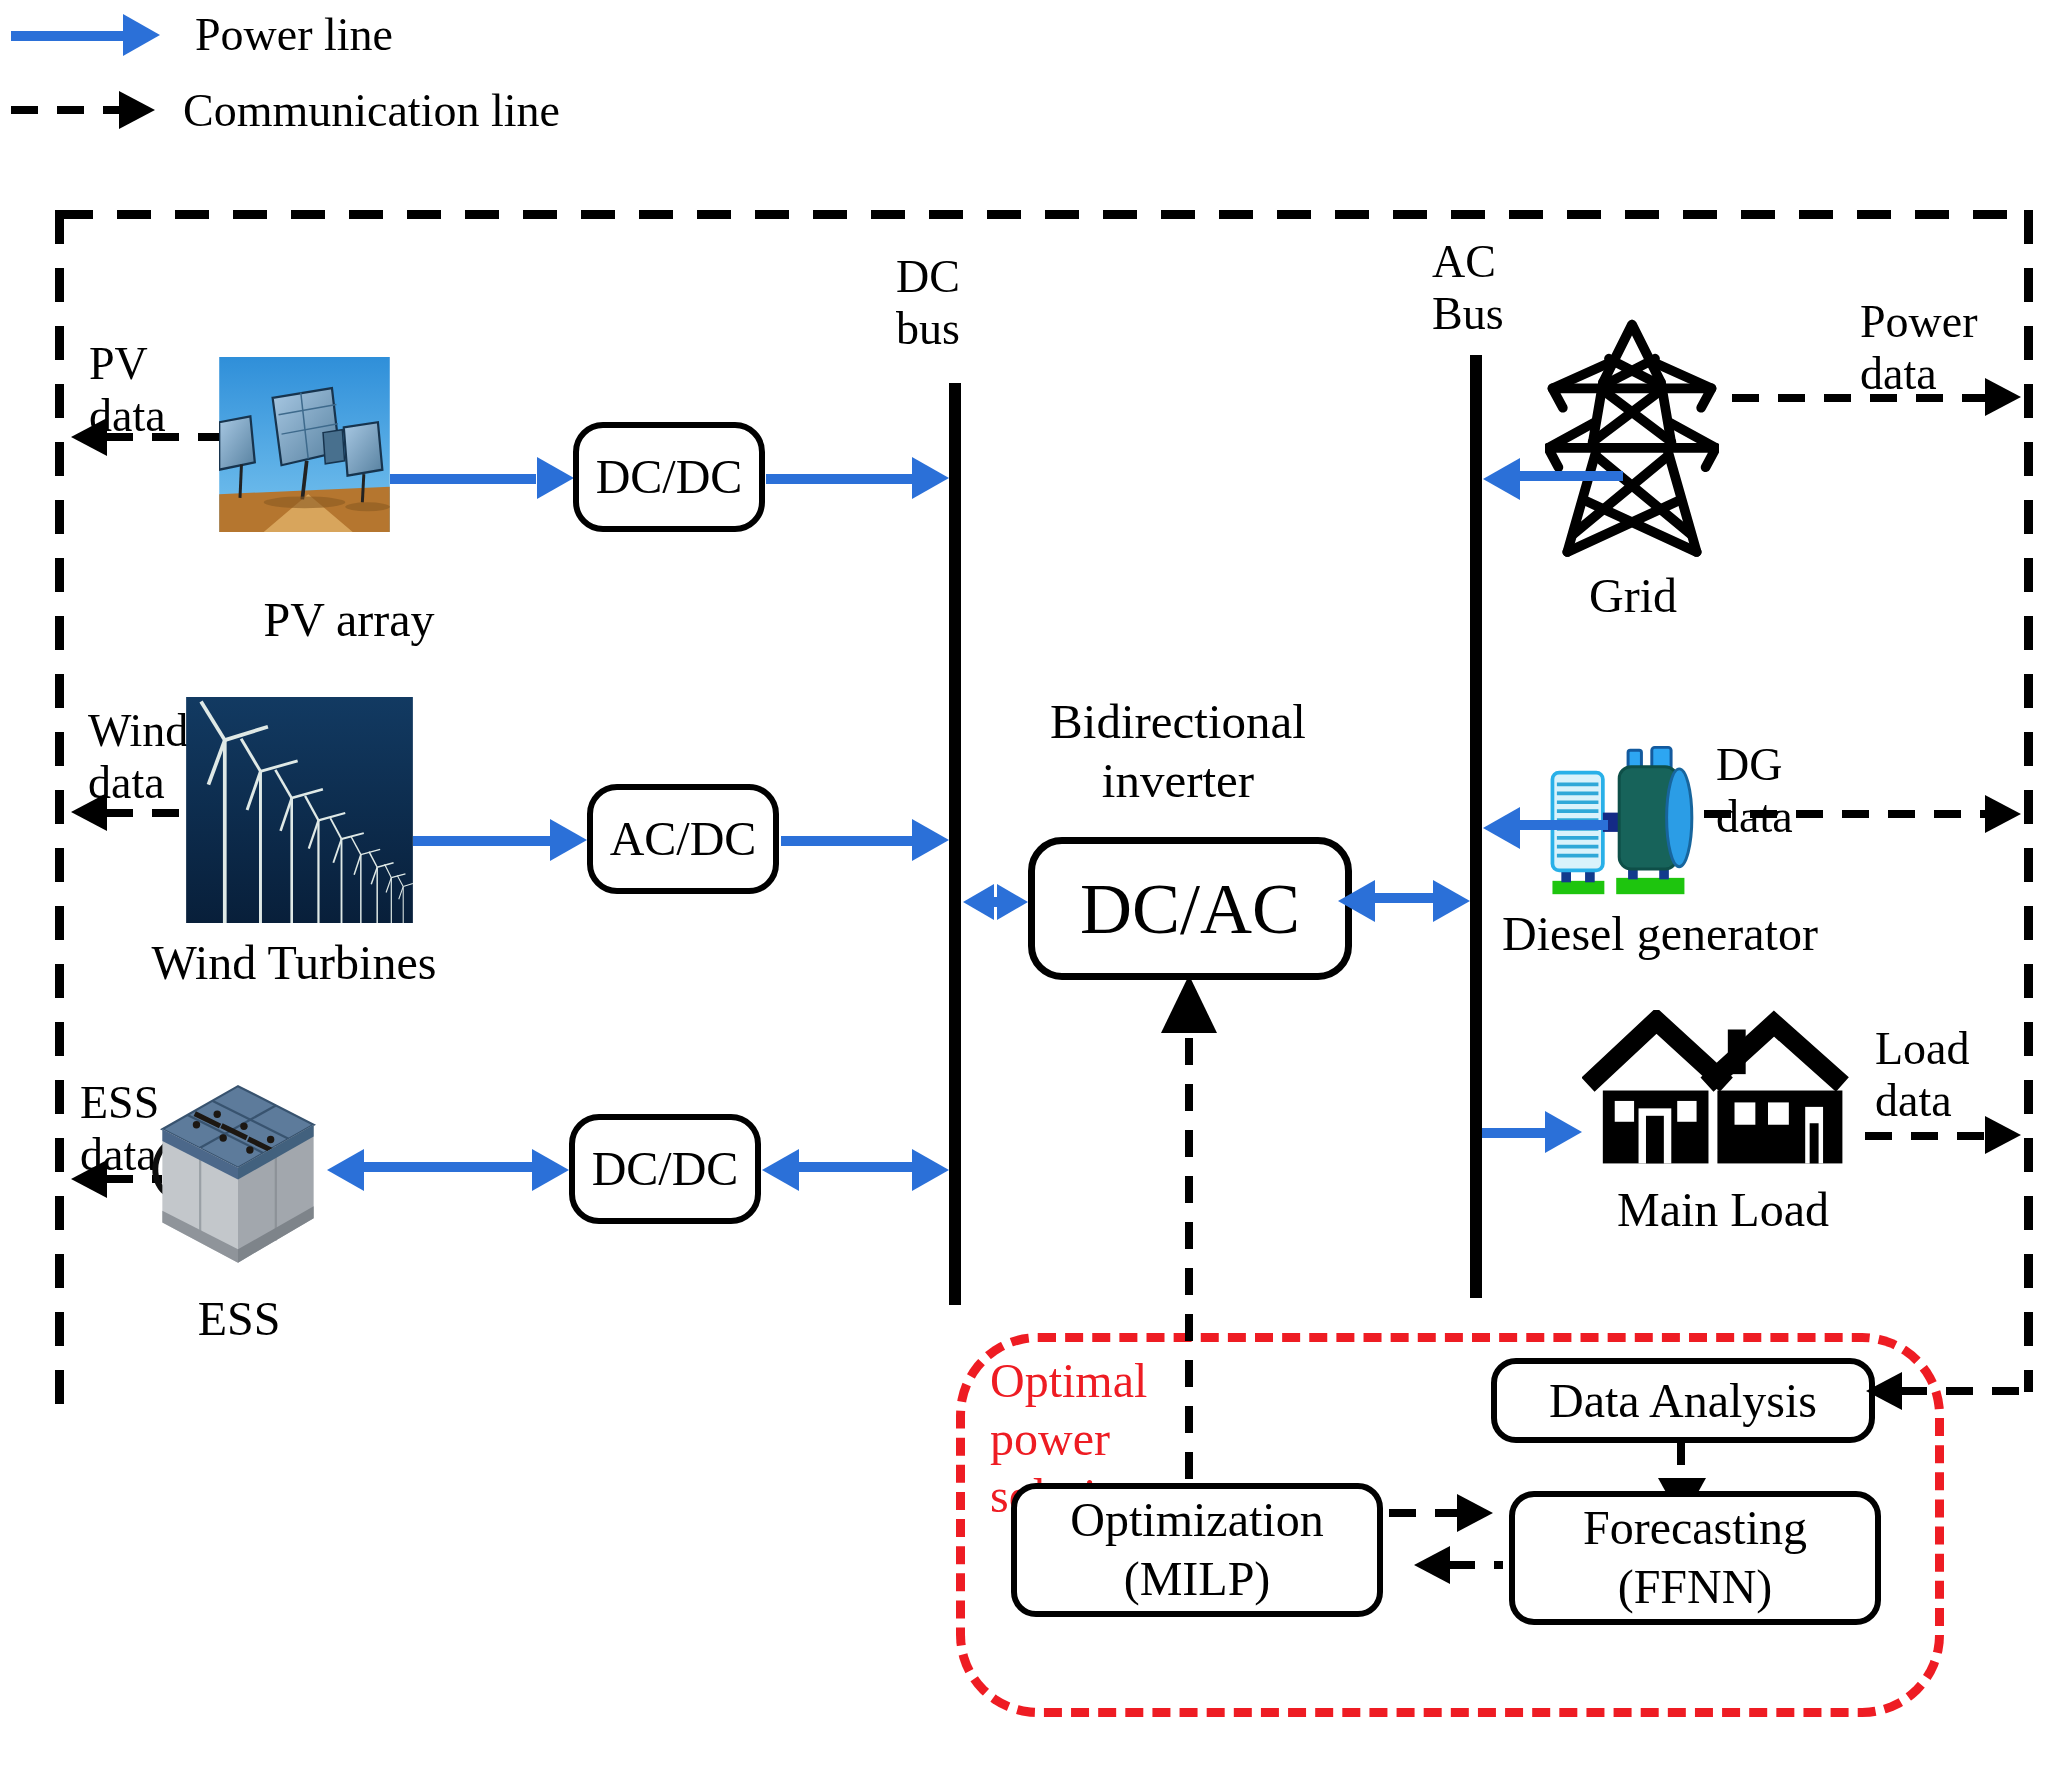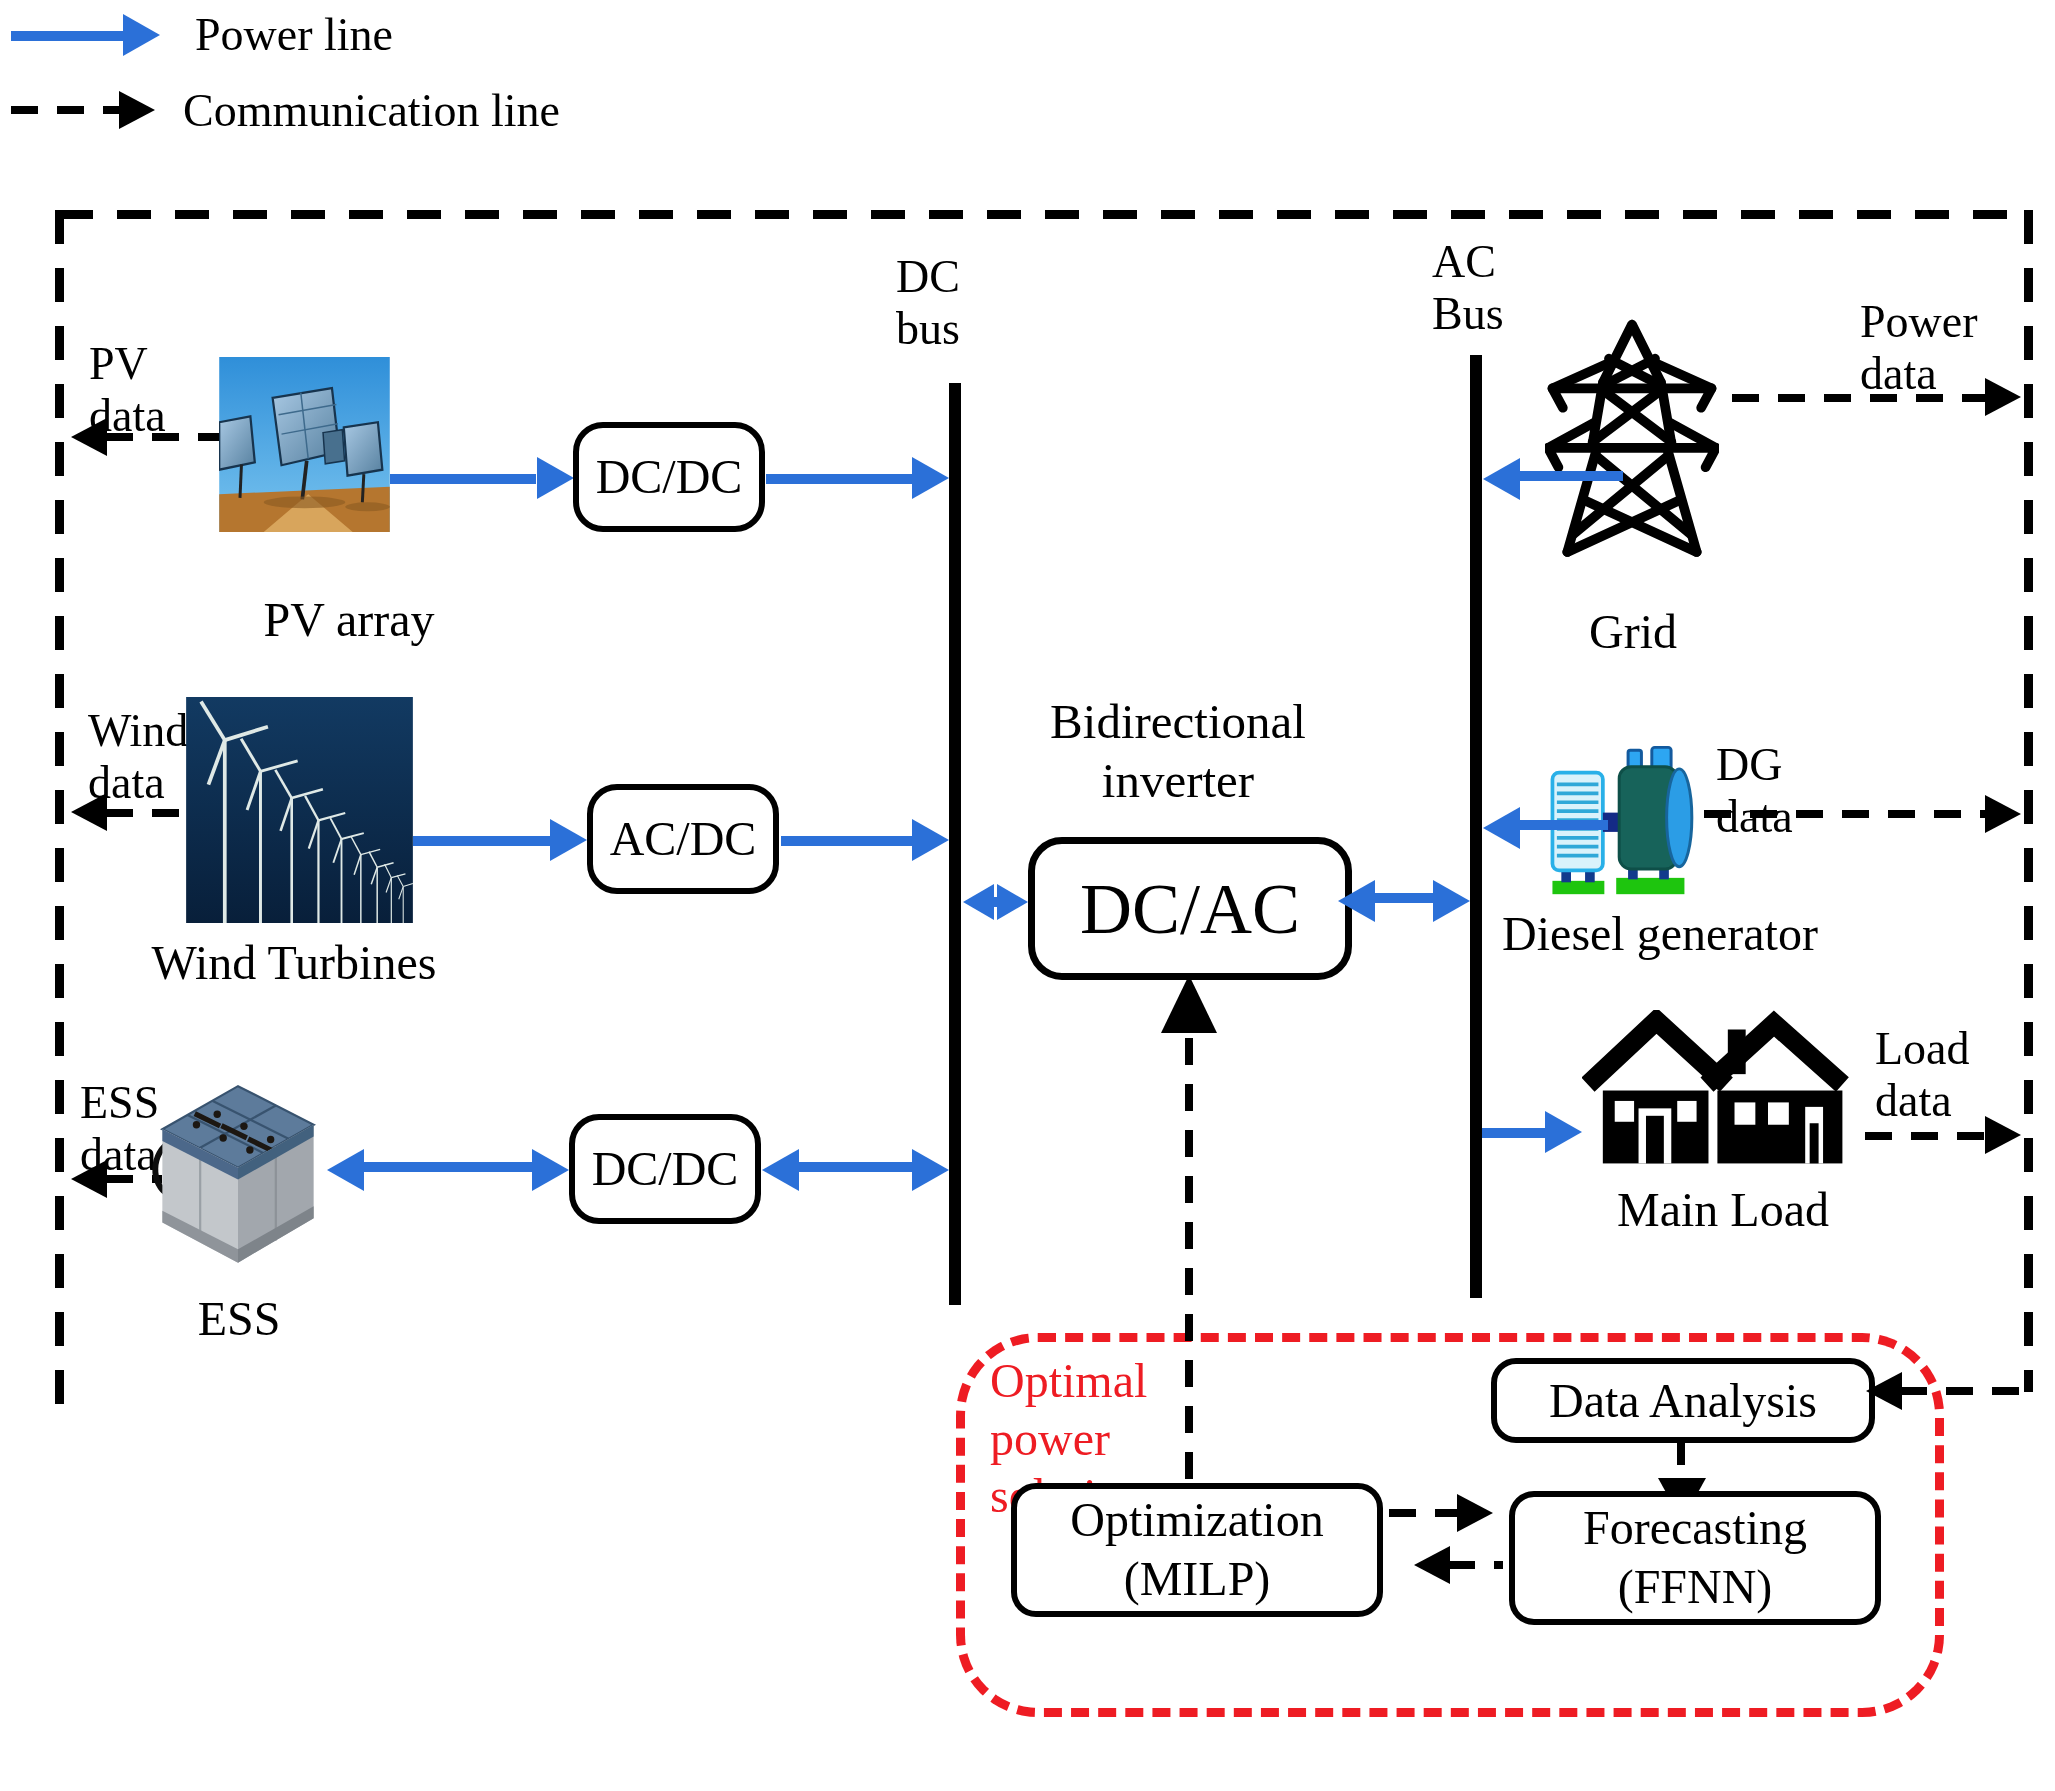--- a/index.html
+++ b/index.html
@@ -258,21 +258,21 @@
       <path d="M90,60 L10,96 M144,60 L224,96"></path>
       <path d="M78,88 L64,170 M156,88 L170,170"></path>
       <path d="M80,100 L170,168 M154,100 L64,168"></path>
       <path d="M4,176 L230,176 M4,176 L18,202 M230,176 L216,202"></path>
       <path d="M66,142 L4,176 M168,142 L230,176"></path>
       <path d="M70,176 L30,316 M164,176 L204,316"></path>
       <path d="M70,188 L196,292 M164,188 L38,292"></path>
       <path d="M52,246 L204,316 M182,246 L30,316"></path>
     </g>
   </svg>
-  <div class="cap cc" style="left:1633px;top:604px;">Grid</div>
+  <div class="cap cc" style="left:1633px;top:568px;">Grid</div>
   <div class="ph l" style="left:1483px;top:458px;"></div>
   <div class="pl" style="left:1519px;top:471px;width:104px;"></div>
 
   <div class="lbl" style="left:1860px;top:296px;">
     <div>Power</div>
     <div>data</div>
   </div>
   <div class="dh" style="left:1732px;top:394px;width:253px;"></div>
   <div class="kh r" style="left:1985px;top:378px;"></div>
 

